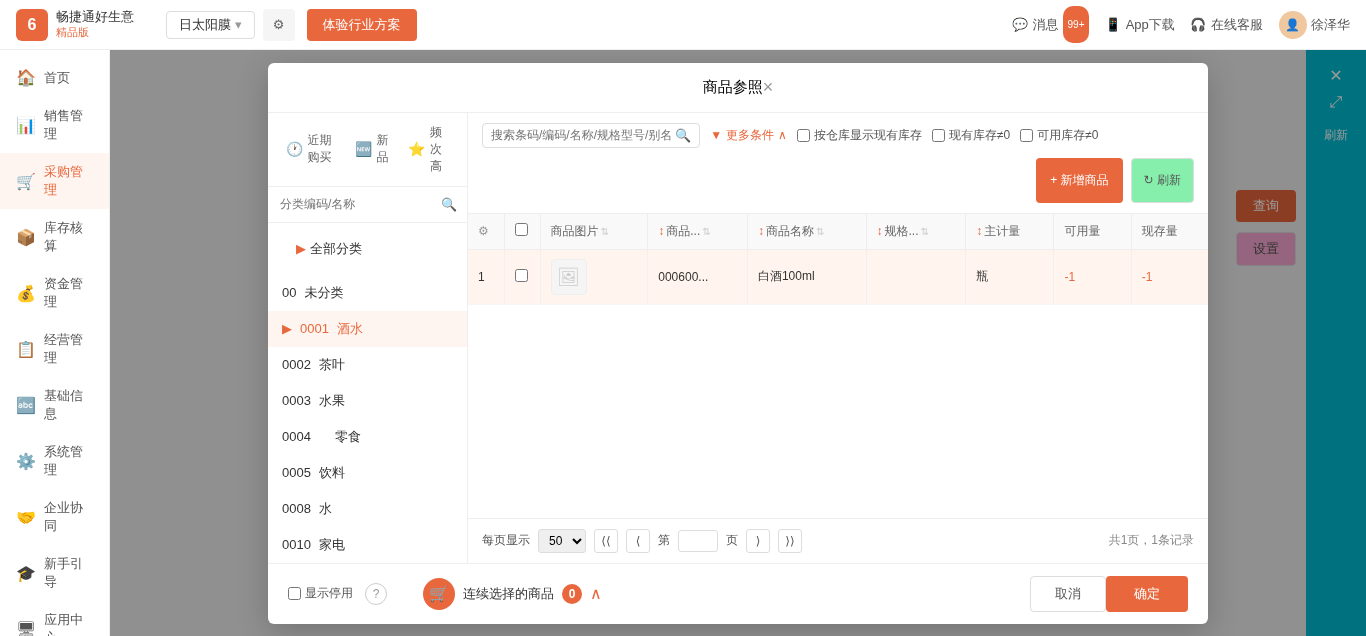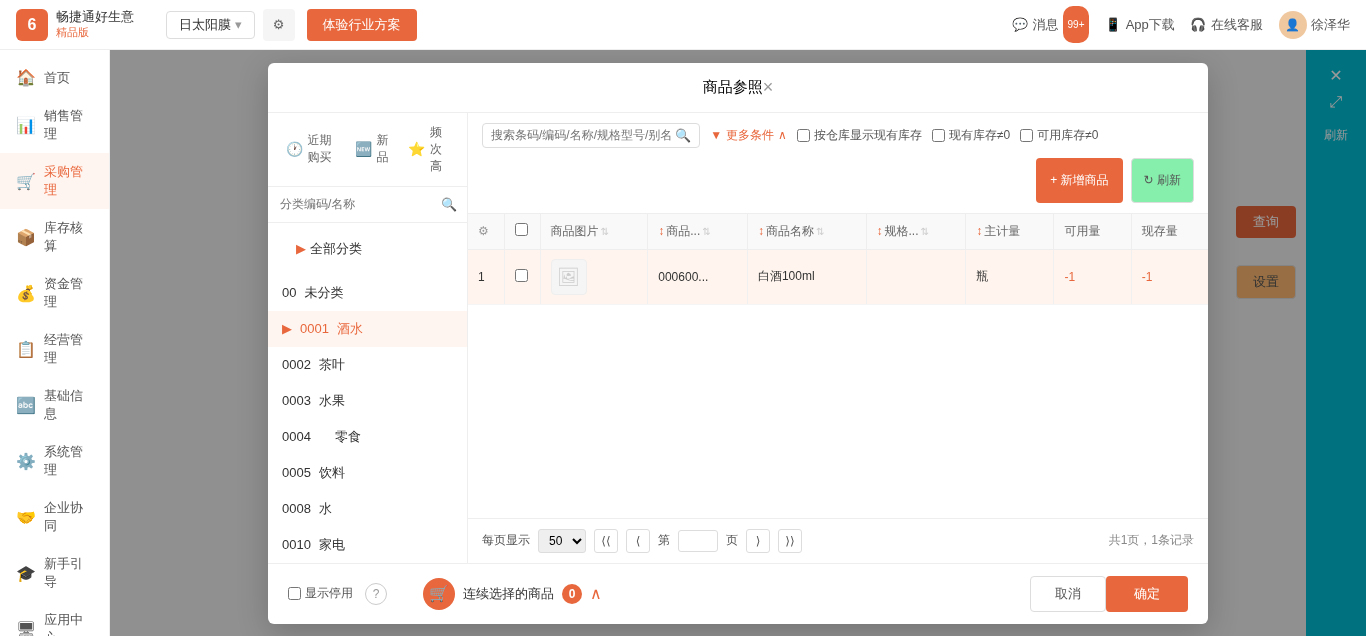--- a/index.html
+++ b/index.html
@@ -218,28 +218,28 @@
       background: #e8673c; color: white; border: none;
       padding: 8px 28px; border-radius: 4px; cursor: pointer; font-size: 13px;
     }
     .help-icon {
       width: 22px; height: 22px; border: 1px solid #ccc; border-radius: 50%;
       display: flex; align-items: center; justify-content: center; color: #999; font-size: 12px; cursor: pointer;
     }
 
     
     .bg-buttons {
-      position: absolute; right: 70px; top: 156px; display: flex; flex-direction: column; gap: 27px;
+      position: absolute; right: 70px; top: 140px; display: flex; flex-direction: column; gap: 10px;
     }
     .bg-btn {
       background: #e8673c; color: white; border: none; padding: 7px 16px;
       border-radius: 4px; cursor: pointer; font-size: 13px;
     }
     .bg-btn-outline {
-      background: #fdba74; color: #555; border: 1px solid #ddd; padding: 7px 16px;
+      background: #f9a8d4; color: #555; border: 1px solid #ddd; padding: 7px 16px;
       border-radius: 4px; cursor: pointer; font-size: 13px;
     }
 
     
     ::-webkit-scrollbar { width: 6px; height: 6px; }
     ::-webkit-scrollbar-thumb { background: #ddd; border-radius: 3px; }
     ::-webkit-scrollbar-track { background: transparent; }
 
     .product-thumb {
       width: 36px; height: 36px; background: #f5f5f5; border: 1px solid #eee;

